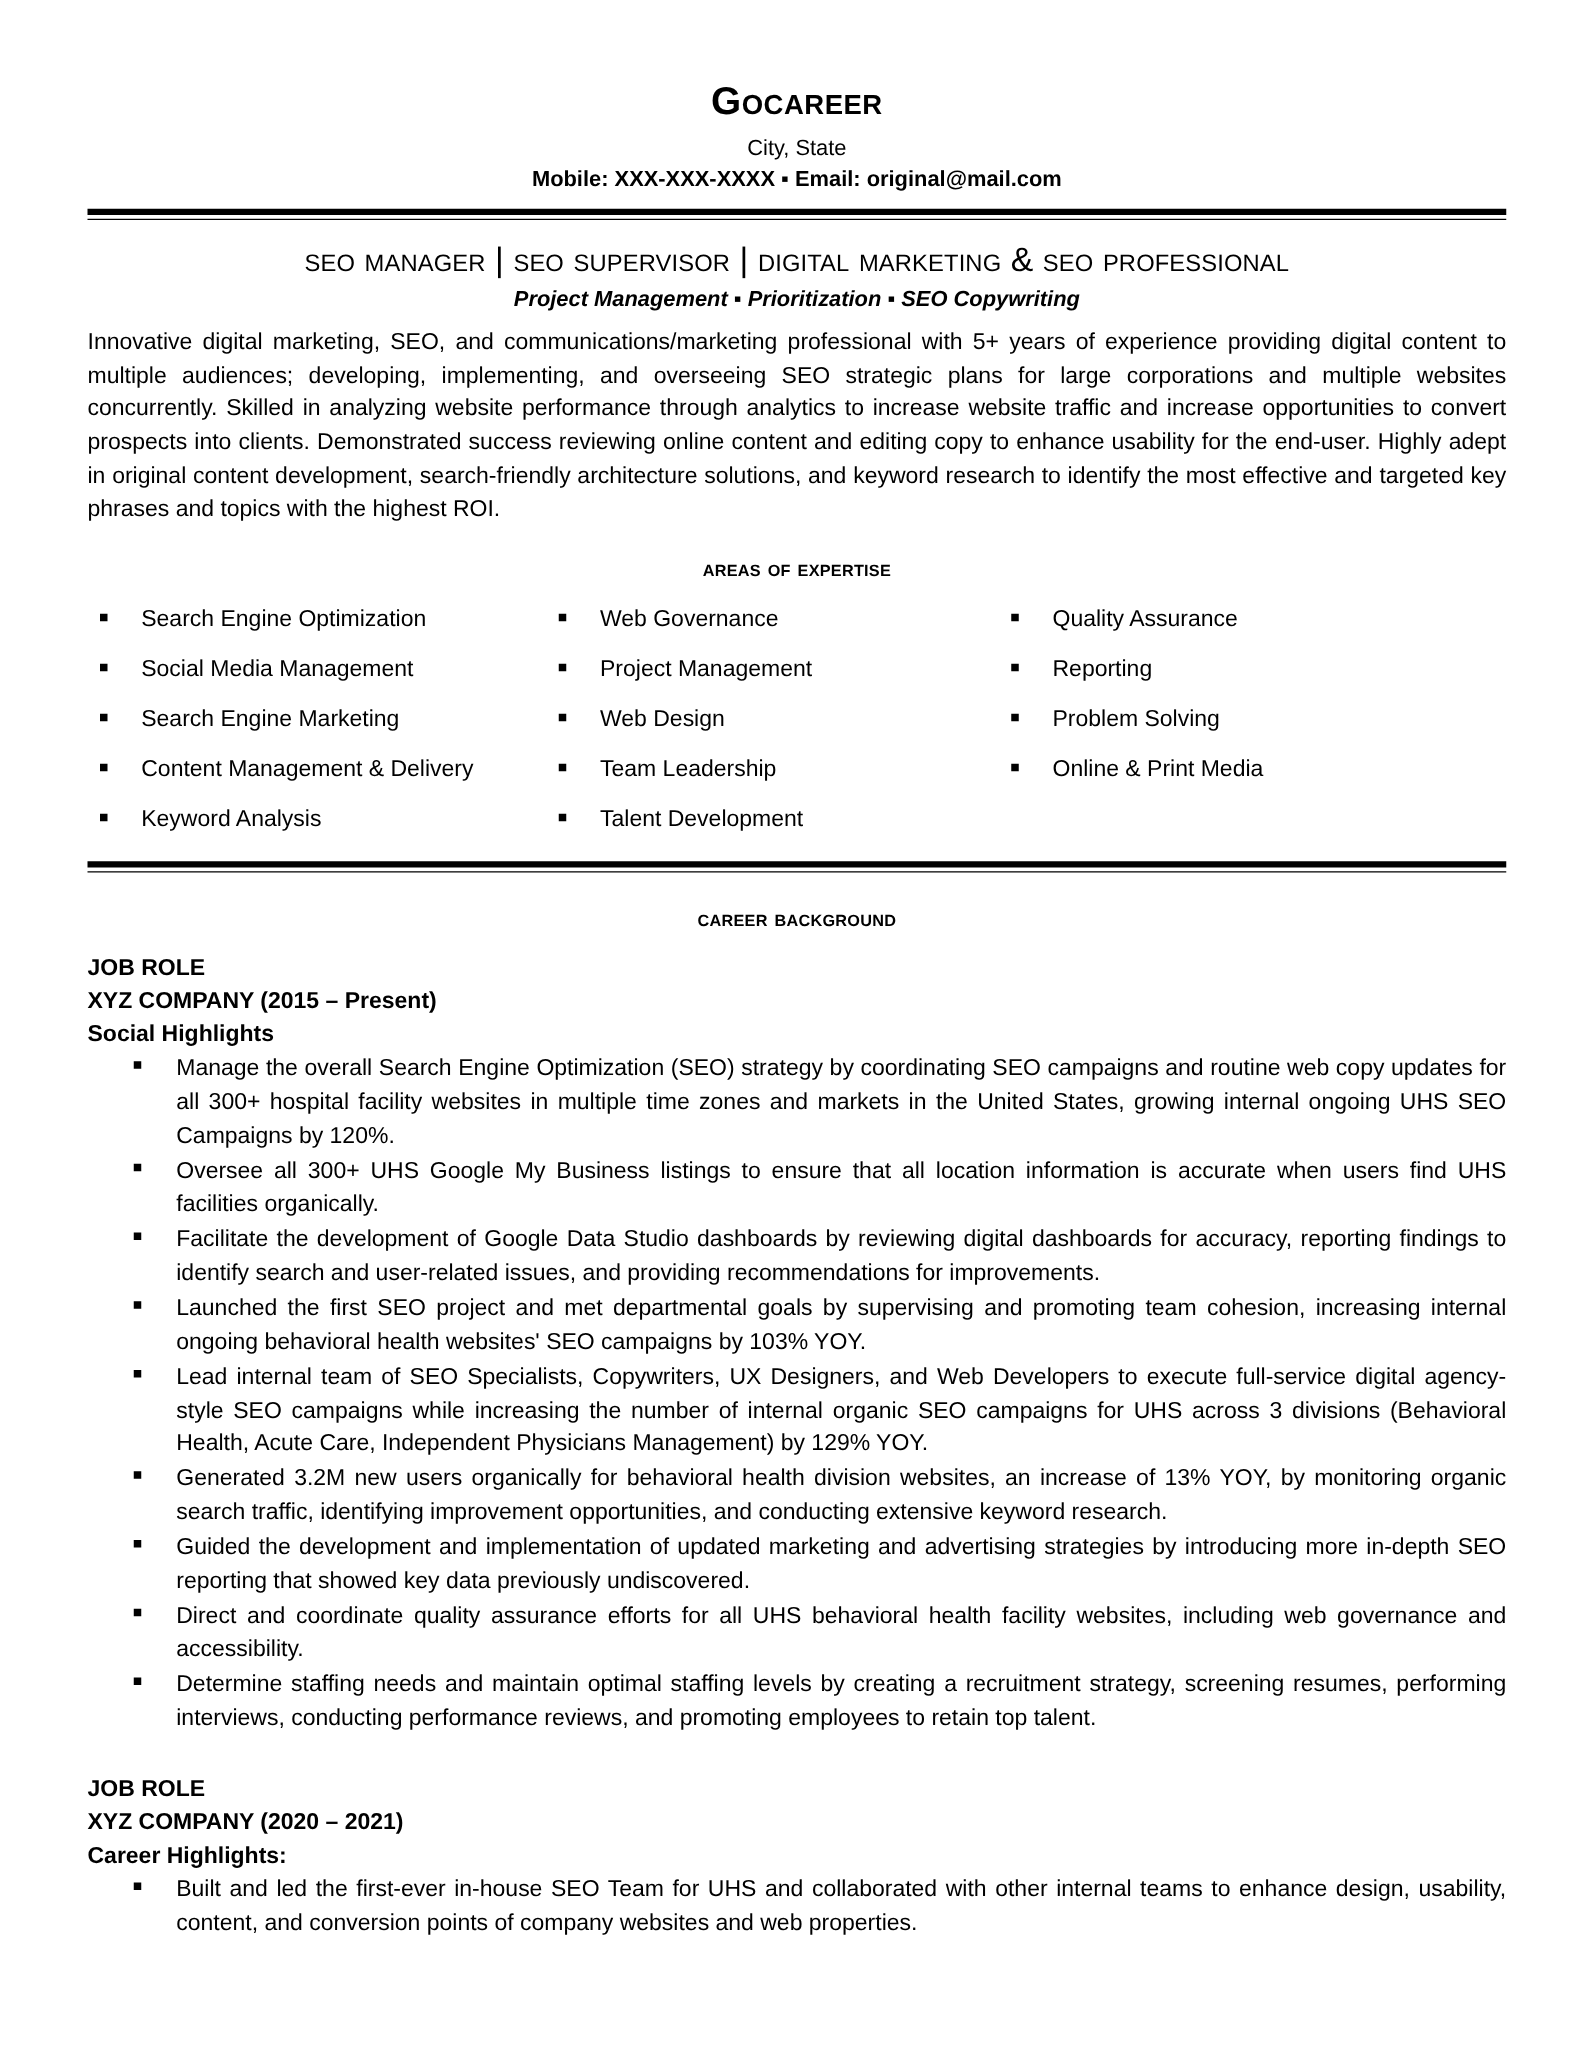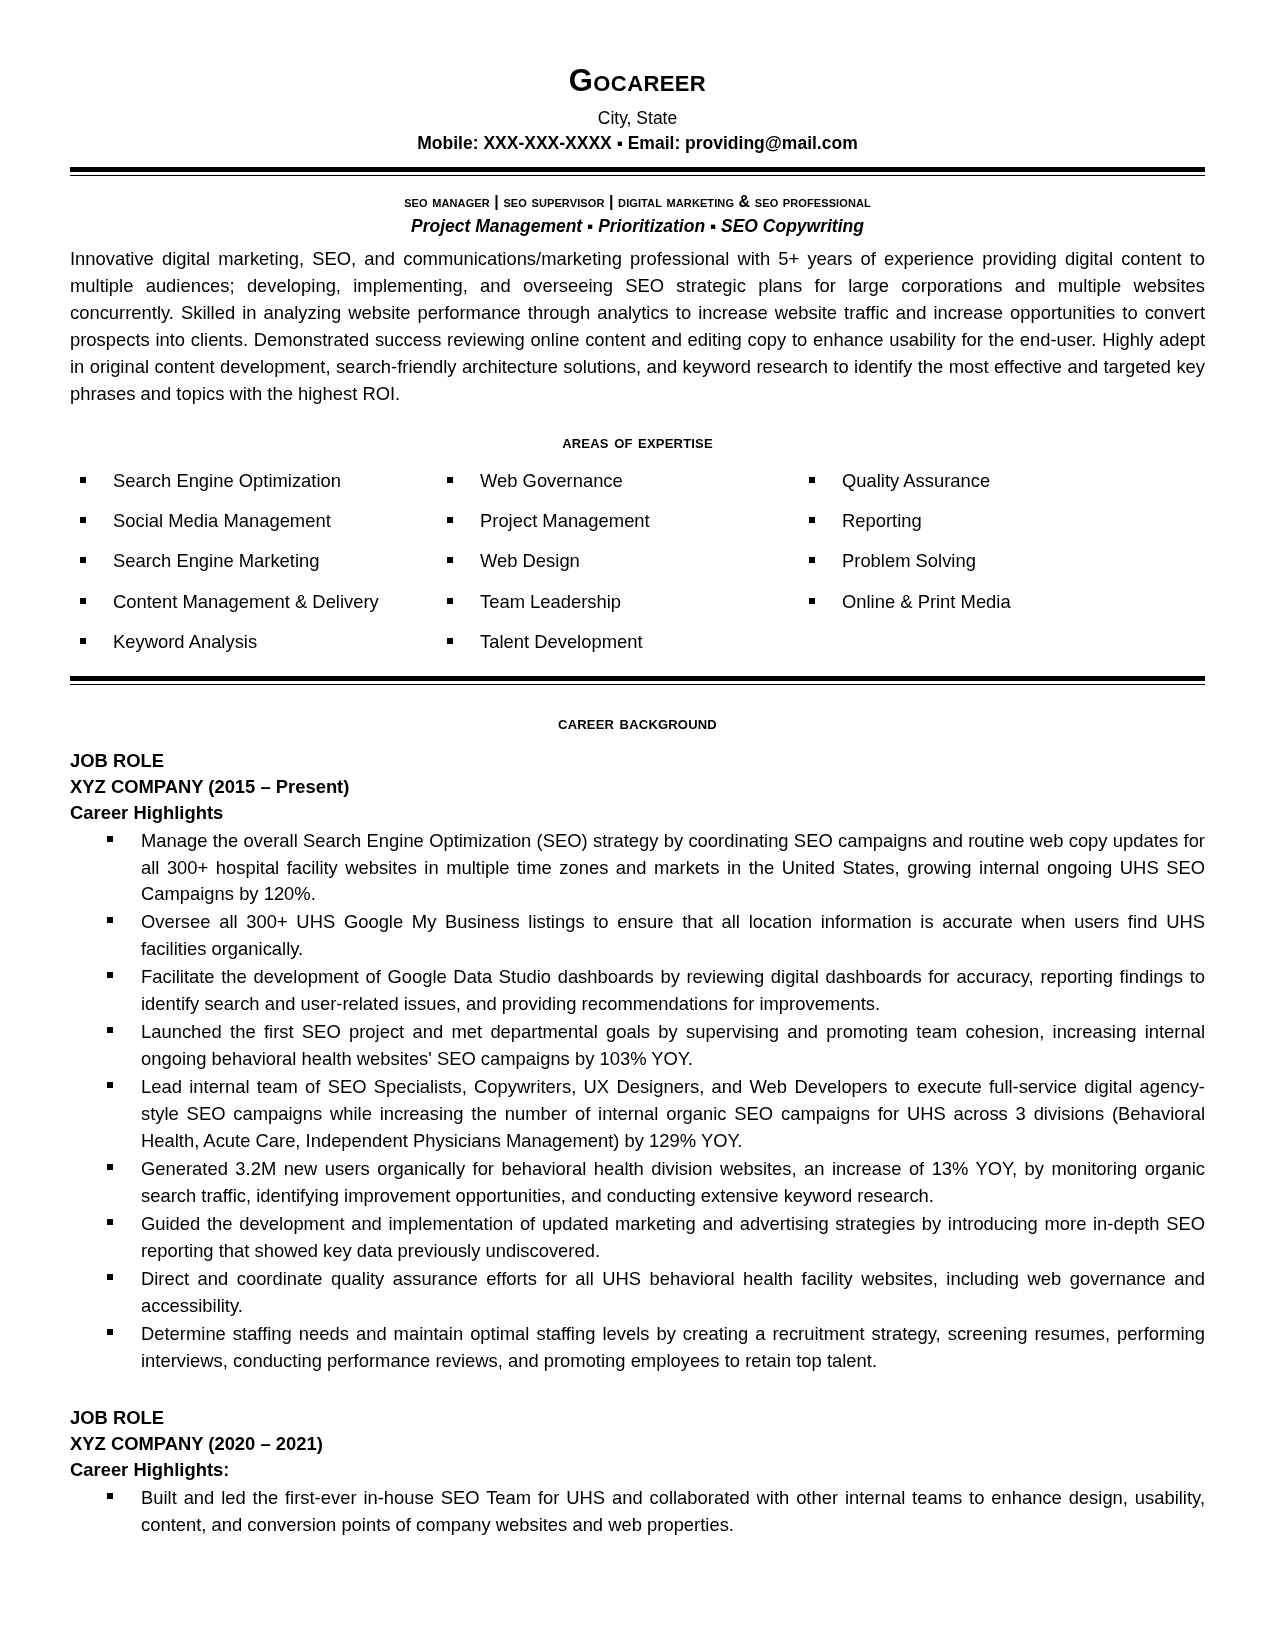--- a/index.html
+++ b/index.html
@@ -55,22 +55,22 @@
     height: 3px;
     box-sizing: content-box;
   }
 
   
   .title-block {
     text-align: center;
     margin-top: 16px;
   }
   .job-title {
-    font-size: 16px;
-    font-weight: bold;
+    font-size: 27px;
+    font-weight: normal;
     font-variant: small-caps;
     text-transform: lowercase;
     line-height: 1.22;
     letter-spacing: 0.1px;
   }
   .title-tagline {
     font-size: 17.5px;
     font-weight: bold;
     font-style: italic;
     line-height: 1.4;
@@ -178,21 +178,21 @@
   .job-entry.second { margin-top: 30px; }
 </style>
 </head>
 <body>
 
 <div class="page">
 
   <div class="doc-header">
     <div class="brand-name">GoCareer</div>
     <div class="contact-location">City, State</div>
-    <div class="contact-line">Mobile: XXX-XXX-XXXX ▪ Email: providing@mail.com</div>
+    <div class="contact-line">Mobile: XXX-XXX-XXXX ▪ Email: original@mail.com</div>
   </div>
 
   <div class="rule-double"></div>
 
   <div class="title-block">
     <div class="job-title">SEO Manager | SEO Supervisor | Digital Marketing &amp; SEO Professional</div>
     <div class="title-tagline">Project Management ▪ Prioritization ▪ SEO Copywriting</div>
   </div>
 
   <div class="summary">Innovative digital marketing, SEO, and communications/marketing professional with 5+ years of experience providing digital content to multiple audiences; developing, implementing, and overseeing SEO strategic plans for large corporations and multiple websites concurrently. Skilled in analyzing website performance through analytics to increase website traffic and increase opportunities to convert prospects into clients. Demonstrated success reviewing online content and editing copy to enhance usability for the end-user. Highly adept in original content development, search-friendly architecture solutions, and keyword research to identify the most effective and targeted key phrases and topics with the highest ROI.</div>
@@ -262,21 +262,21 @@
       </div>
   </div>
 
   <div class="rule-double-2"></div>
 
   <div class="section-heading tight">Career Background</div>
 
   <div class="job-entry">
     <div class="job-role-label">JOB ROLE</div>
     <div class="job-company">XYZ COMPANY (2015 – Present)</div>
-    <div class="highlights-label">Career Highlights</div>
+    <div class="highlights-label">Social Highlights</div>
     <ul class="bullet-list">
       <li class="bullet-item">
           <span class="sq-bullet"></span>
           <span class="bullet-text">Manage the overall Search Engine Optimization (SEO) strategy by coordinating SEO campaigns and routine web copy updates for all 300+ hospital facility websites in multiple time zones and markets in the United States, growing internal ongoing UHS SEO Campaigns by 120%.</span>
         </li>
       <li class="bullet-item">
           <span class="sq-bullet"></span>
           <span class="bullet-text">Oversee all 300+ UHS Google My Business listings to ensure that all location information is accurate when users find UHS facilities organically.</span>
         </li>
       <li class="bullet-item">

